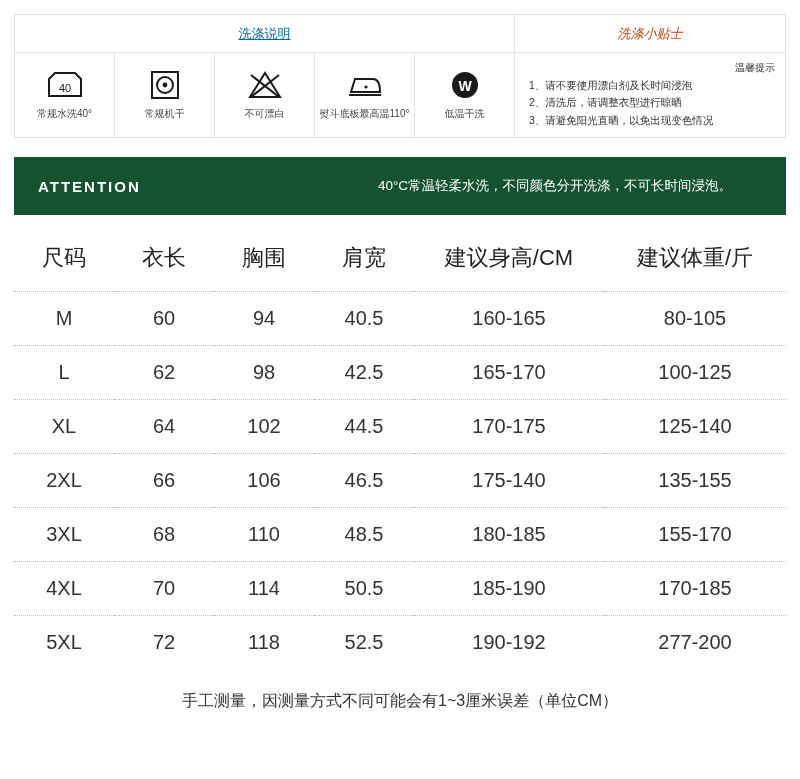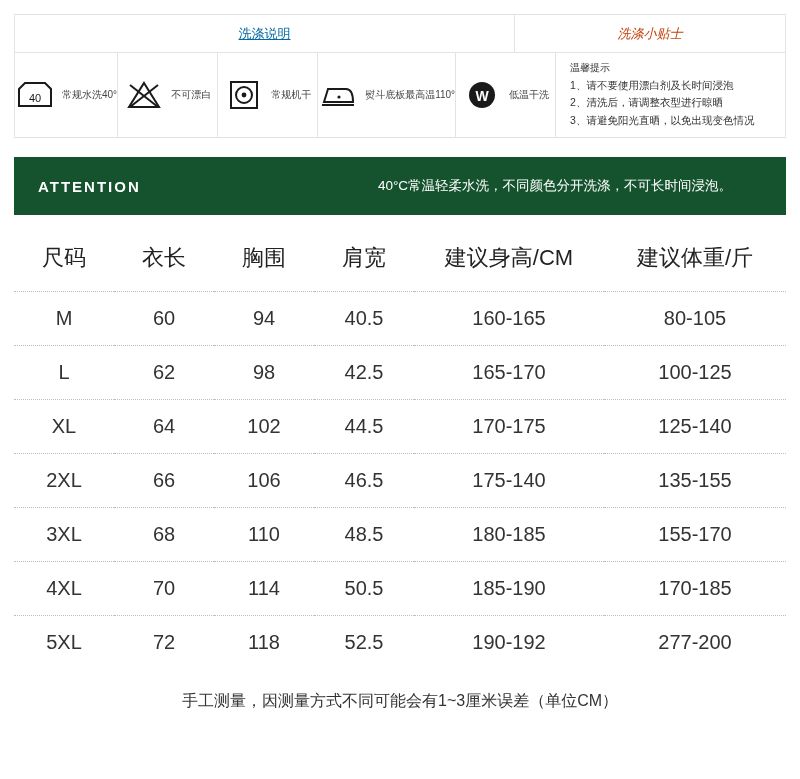--- a/index.html
+++ b/index.html
@@ -48,21 +48,21 @@
     font-style: italic;
   }
   .care-body {
     display: flex;
     height: 84px;
   }
   .icon-cell {
     flex: 0 0 100px;
     border-right: 1px solid #e3e3e3;
     display: flex;
-    flex-direction: row;
+    flex-direction: column;
     align-items: center;
     justify-content: center;
     gap: 7px;
   }
   .icon-cell .label {
     font-size: 10px;
     color: #444;
     white-space: nowrap;
   }
   .icon-box {
@@ -75,21 +75,21 @@
   .tips-cell {
     flex: 1;
     padding: 7px 10px 7px 14px;
     display: flex;
     flex-direction: column;
     justify-content: center;
   }
   .tips-cell .tip-title {
     font-size: 10px;
     color: #333;
-    text-align: left;
+    text-align: right;
     margin-bottom: 2px;
   }
   .tips-cell .tip {
     font-size: 10.5px;
     color: #333;
     line-height: 1.65;
     white-space: nowrap;
   }
 
   
@@ -170,38 +170,38 @@
         <svg width="38" height="28" viewBox="0 0 38 28">
           <path d="M3 8 L9 2 L29 2 L35 8 L35 25 L3 25 Z" fill="none" stroke="#1a1a1a" stroke-width="2"></path>
           <text x="19" y="21" font-family="Liberation Sans, sans-serif" font-size="11" text-anchor="middle" fill="#1a1a1a">40</text>
         </svg>
       </div>
       <div class="label">常规水洗40°</div>
     </div>
 
     <div class="icon-cell">
       <div class="icon-box">
+        <svg width="30" height="30" viewBox="0 0 30 30">
+          <rect x="2" y="2" width="26" height="26" fill="none" stroke="#1a1a1a" stroke-width="2"></rect>
+          <circle cx="15" cy="15" r="8" fill="none" stroke="#1a1a1a" stroke-width="2"></circle>
+          <circle cx="15" cy="15" r="2.4" fill="#1a1a1a"></circle>
+        </svg>
+      </div>
+      <div class="label">常规机干</div>
+    </div>
+
+    <div class="icon-cell">
+      <div class="icon-box">
         <svg width="34" height="28" viewBox="0 0 34 28">
           <path d="M17 2 L32 26 L2 26 Z" fill="none" stroke="#1a1a1a" stroke-width="2"></path>
           <line x1="3" y1="4" x2="31" y2="26" stroke="#1a1a1a" stroke-width="2"></line>
           <line x1="31" y1="4" x2="3" y2="26" stroke="#1a1a1a" stroke-width="2"></line>
         </svg>
       </div>
       <div class="label">不可漂白</div>
-    </div>
-
-    <div class="icon-cell">
-      <div class="icon-box">
-        <svg width="30" height="30" viewBox="0 0 30 30">
-          <rect x="2" y="2" width="26" height="26" fill="none" stroke="#1a1a1a" stroke-width="2"></rect>
-          <circle cx="15" cy="15" r="8" fill="none" stroke="#1a1a1a" stroke-width="2"></circle>
-          <circle cx="15" cy="15" r="2.4" fill="#1a1a1a"></circle>
-        </svg>
-      </div>
-      <div class="label">常规机干</div>
     </div>
 
     <div class="icon-cell">
       <div class="icon-box">
         <svg width="36" height="26" viewBox="0 0 36 26">
           <path d="M4 20 L8 7 L26 7 C31 7 33 13 33 20 Z" fill="none" stroke="#1a1a1a" stroke-width="2"></path>
           <line x1="2" y1="23" x2="34" y2="23" stroke="#1a1a1a" stroke-width="2"></line>
           <circle cx="19" cy="15" r="1.6" fill="#1a1a1a"></circle>
         </svg>
       </div>

